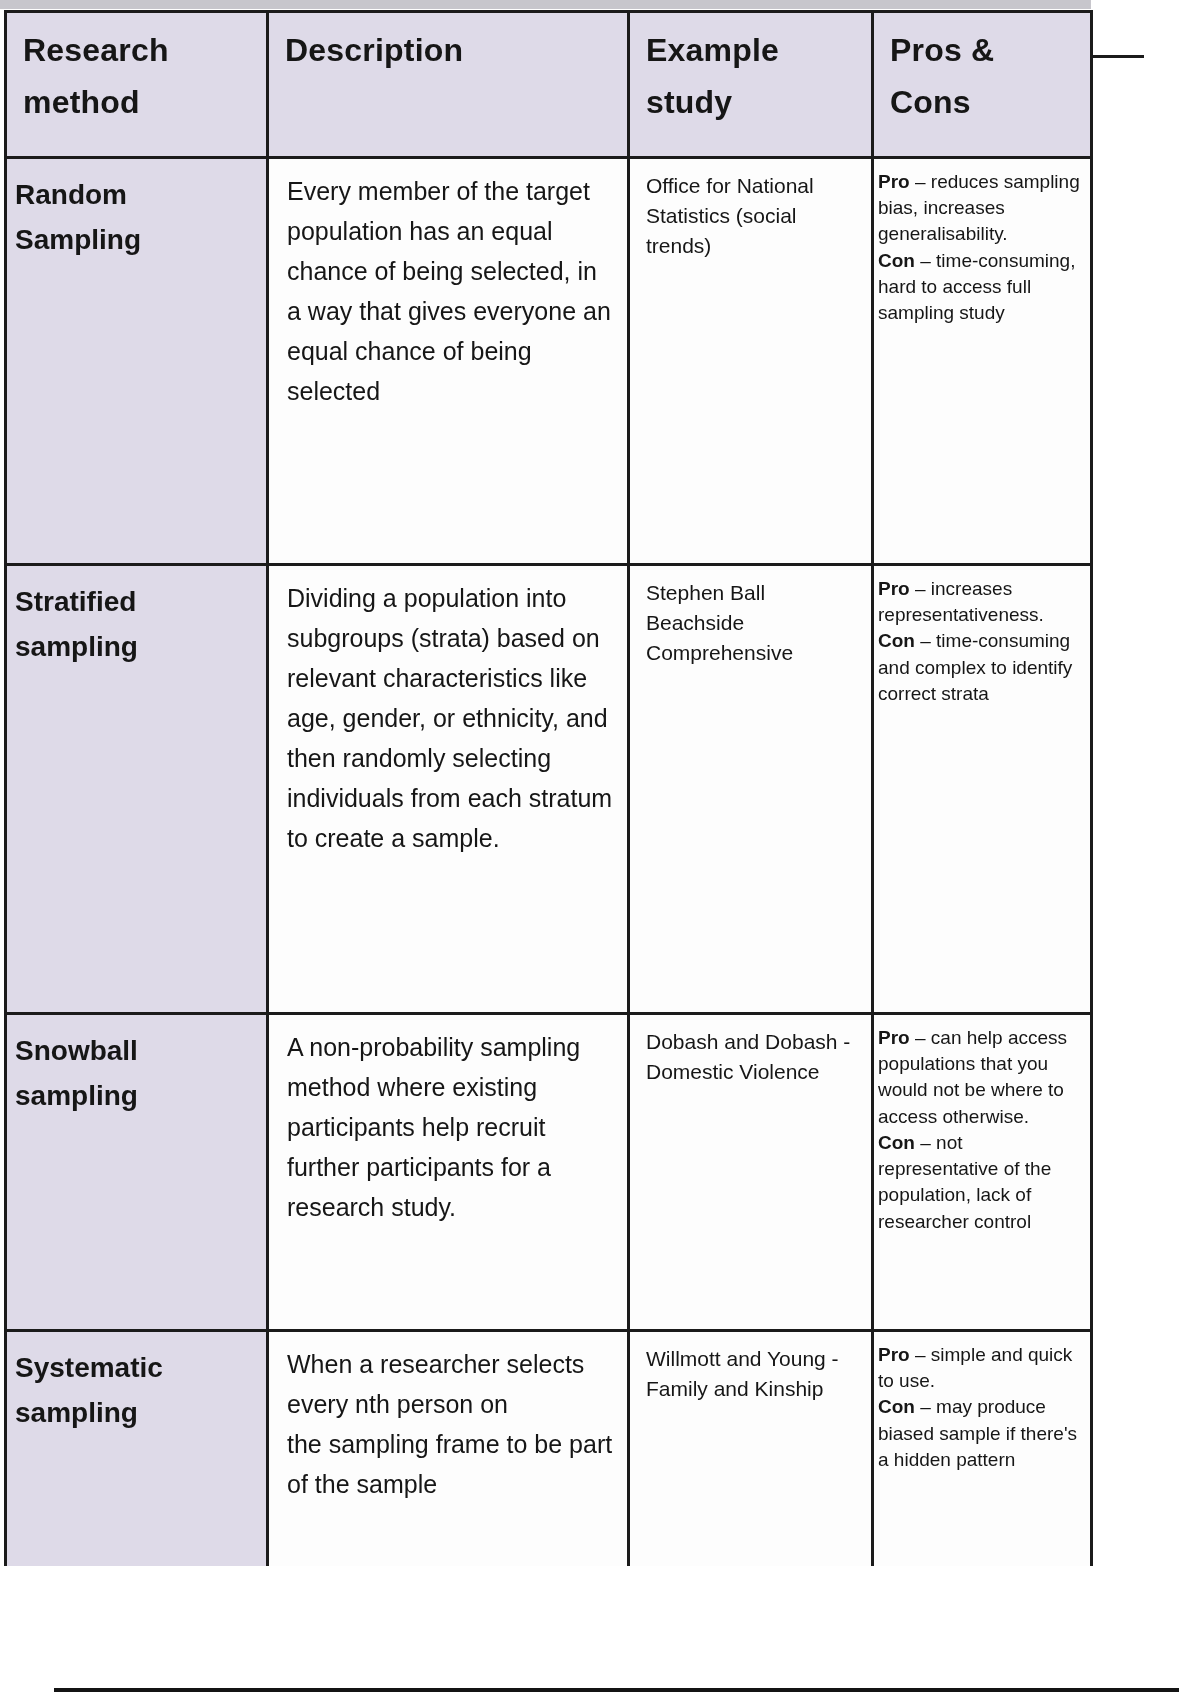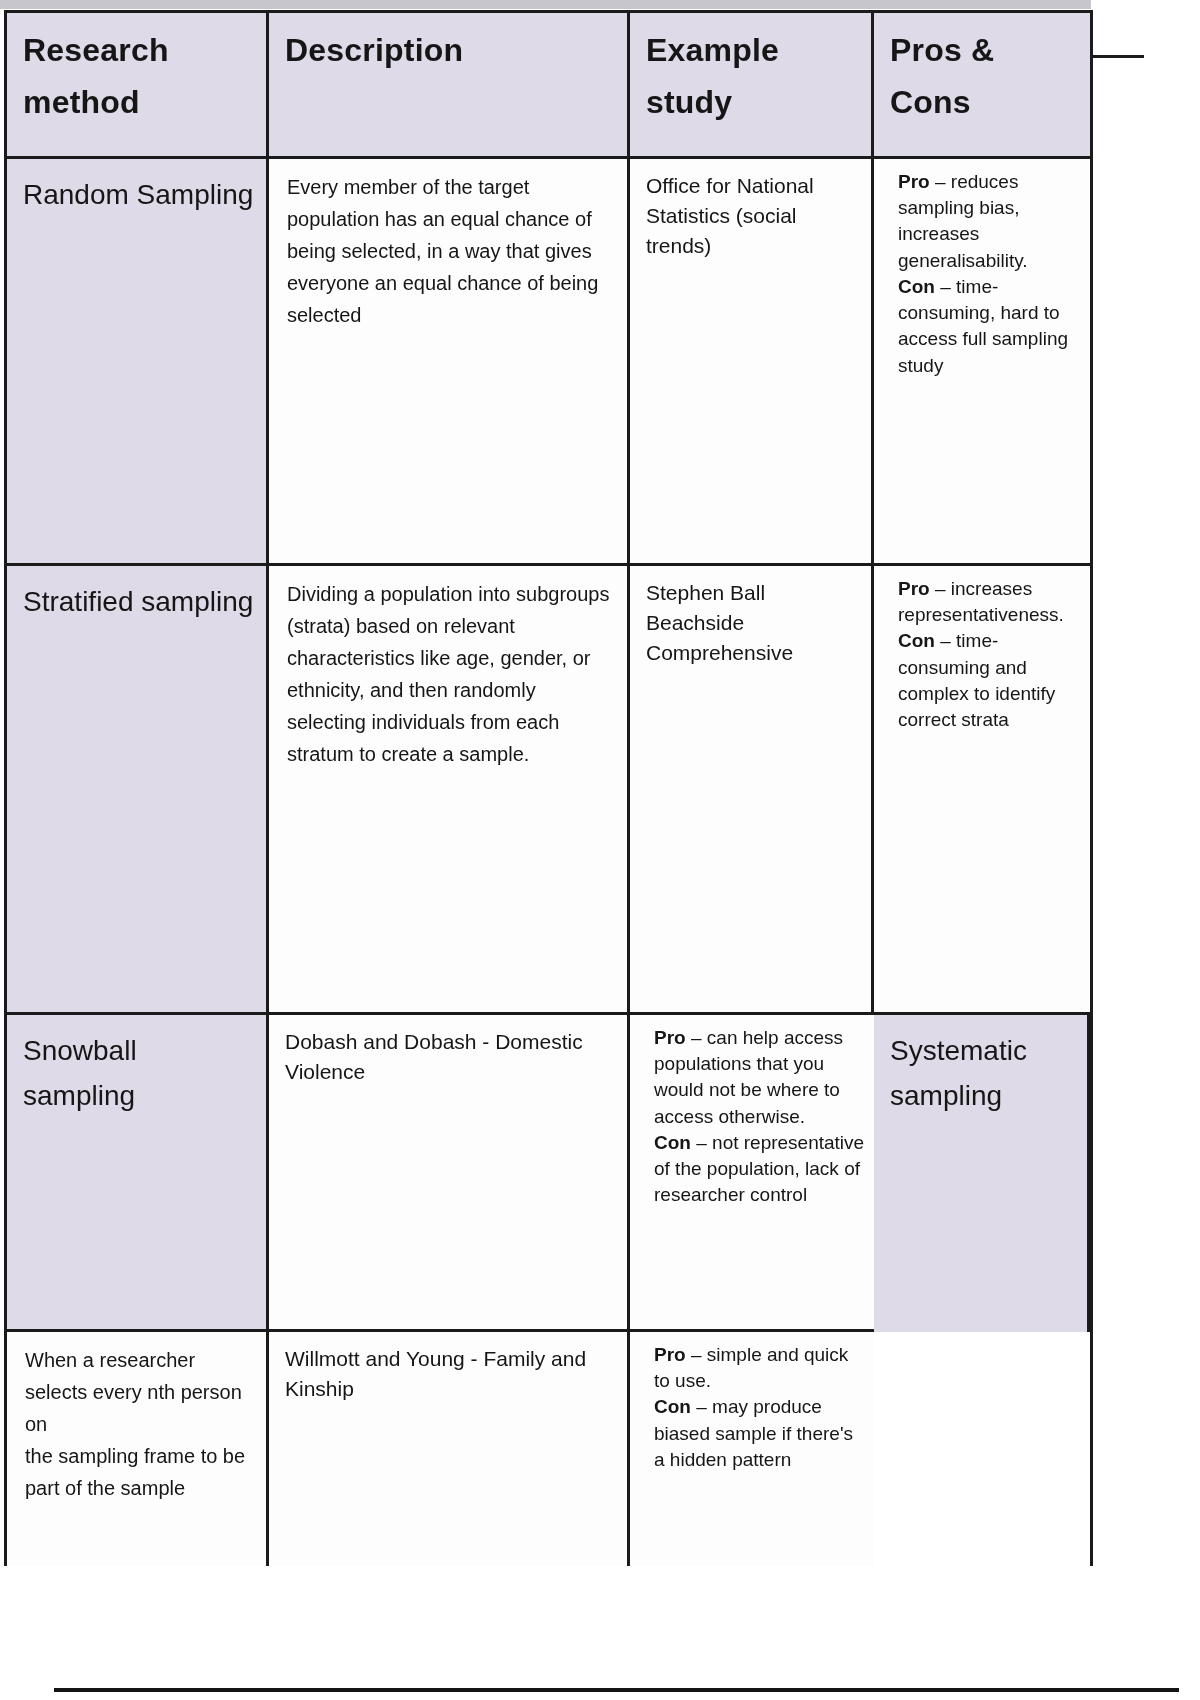--- a/index.html
+++ b/index.html
@@ -62,43 +62,43 @@
 
   .hdr {
     font-weight: 700;
     font-size: 32px;
     line-height: 1.62;
     padding: 12px 14px 8px 16px;
     letter-spacing: 0.2px;
   }
 
   .method {
-    font-weight: 400;
+    font-weight: 700;
     font-size: 28px;
     line-height: 1.6;
-    padding: 14px 12px 8px 16px;
+    padding: 14px 12px 8px 8px;
   }
 
   .desc {
-    font-size: 20px;
+    font-size: 25px;
     line-height: 1.6;
     padding: 12px 12px 8px 18px;
     white-space: pre-line;
   }
 
   .ex {
     font-size: 21px;
     line-height: 1.42;
     padding: 12px 10px 16px 16px;
   }
 
   .pros {
     font-size: 19px;
     line-height: 1.38;
-    padding: 10px 8px 8px 24px;
+    padding: 10px 8px 8px 4px;
   }
   .pros .b { font-weight: 700; }
 
   .misspelled {
     text-decoration-style: wavy;
     text-decoration-color: #cc3a2b;
     text-decoration-thickness: 2px;
     text-underline-offset: 4px;
   }
 </style>
@@ -127,20 +127,21 @@
 
     <div class="cell method lav">Stratified sampling</div>
     <div class="cell desc">Dividing a population into subgroups (strata) based on relevant characteristics like age, gender, or ethnicity, and then randomly selecting individuals from each stratum to create a sample.</div>
     <div class="cell ex">Stephen Ball Beachside Comprehensive</div>
     <div class="cell pros last-col">
       <div><span class="b">Pro</span><span> – increases representativeness.</span></div>
       <div><span class="b">Con</span><span> – time-consuming and complex to identify correct strata</span></div>
     </div>
 
     <div class="cell method lav">Snowball sampling</div>
+    <div class="cell desc">A non-probability sampling method where existing participants help recruit further participants for a research study.</div>
     <div class="cell ex">
       <span class="misspelled">Dobash</span><span> and </span><span class="misspelled">Dobash</span><span> - Domestic Violence</span>
     </div>
     <div class="cell pros last-col">
       <div><span class="b">Pro</span><span> – can help access populations that you would not be where to access otherwise.</span></div>
       <div><span class="b">Con</span><span> – not representative of the population, lack of researcher control</span></div>
     </div>
 
     <div class="cell method lav last-row">Systematic sampling</div>
     <div class="cell desc last-row">When a researcher selects every nth person on

